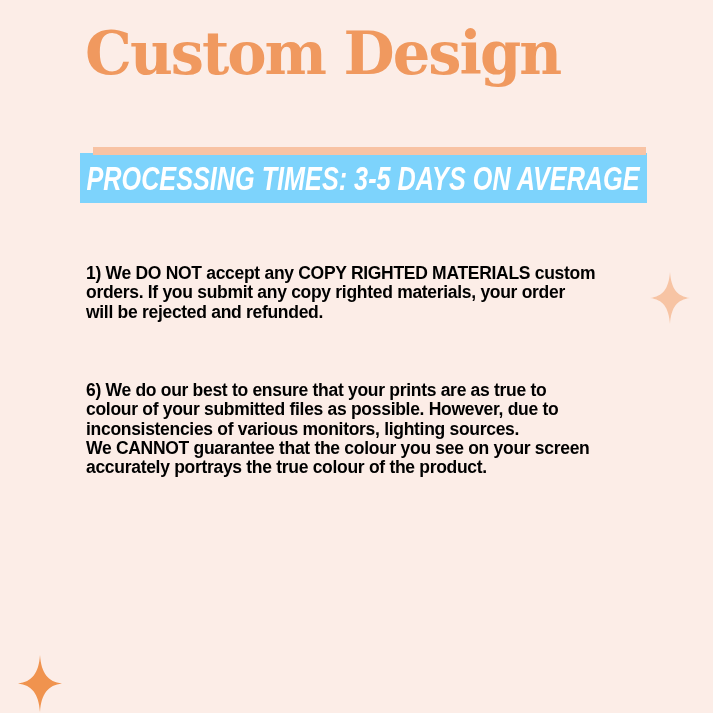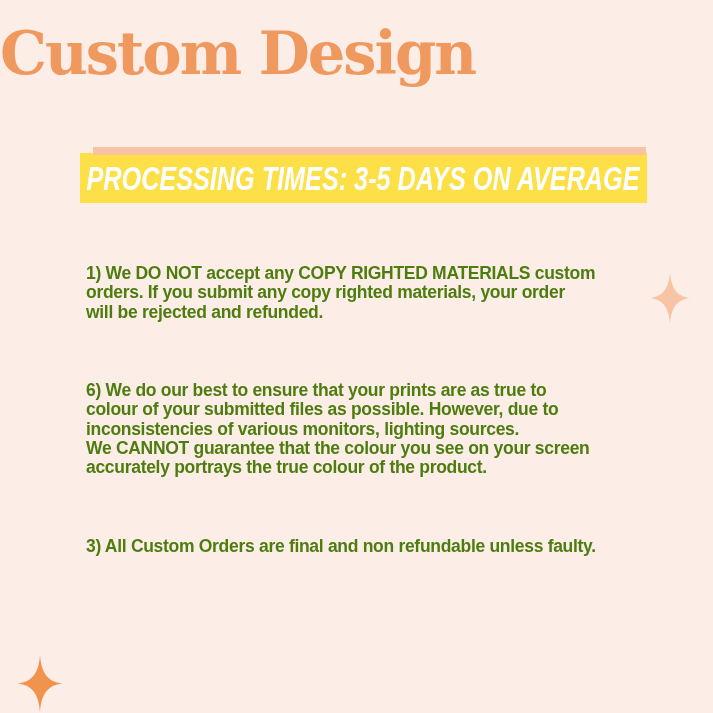--- a/index.html
+++ b/index.html
@@ -11,57 +11,57 @@
     background: #fcede7;
     font-family: "Liberation Sans", sans-serif;
   }
 
   
   .title {
     position: absolute;
     top: 22px;
     left: 0;
     width: 645px;
-    text-align: left;
+    text-align: center;
     font-family: "DejaVu Serif", serif;
     font-weight: 700;
     font-size: 59px;
     line-height: 63px;
     letter-spacing: -2px;
     color: #f0995f;
   }
   .title span { display: block; }
 
   
   .banner {
     position: absolute;
     left: 80px;
     top: 153px;
     width: 567px;
     height: 50px;
-    background: #fde047;
+    background: #7dd3fc;
   }
   .banner::before {
     content: "";
     position: absolute;
     left: 13px;
     top: -6px;
     width: 553px;
     height: 8px;
     background: #f8c3a4;
   }
   .banner svg { display: block; }
 
   
   .terms {
     position: absolute;
     left: 86px;
     top: 225px;
     width: 600px;
-    color: #4d7c0f;
+    color: #000000;
     font-weight: 700;
     font-size: 17.5px;
     line-height: 19.4px;
     letter-spacing: -0.3px;
     white-space: pre;
   }
   .terms p { margin: 0 0 20px 0; }
 
   
   .sparkle { position: absolute; }
@@ -83,21 +83,20 @@
 
 <div class="terms">
   <p>1) We DO NOT accept any COPY RIGHTED MATERIALS custom
 orders. If you submit any copy righted materials, your order
 will be rejected and refunded.</p>
   <p>6) We do our best to ensure that your prints are as true to
 colour of your submitted files as possible. However, due to
 inconsistencies of various monitors, lighting sources.
 We CANNOT guarantee that the colour you see on your screen
 accurately portrays the true colour of the product.</p>
-  <p>3) All Custom Orders are final and non refundable unless faulty.</p>
 </div>
 
 <svg class="sparkle sparkle-right" viewBox="0 0 100 100" preserveAspectRatio="none">
   <path d="M50 0 C53 32 68 47 100 50 C68 53 53 68 50 100 C47 68 32 53 0 50 C32 47 47 32 50 0 Z" fill="#f7c4a4"></path>
 </svg>
 
 <svg class="sparkle sparkle-bottom-left" viewBox="0 0 100 100" preserveAspectRatio="none">
   <path d="M50 0 C53 32 68 47 100 50 C68 53 53 68 50 100 C47 68 32 53 0 50 C32 47 47 32 50 0 Z" fill="#f0934e"></path>
 </svg>
 

